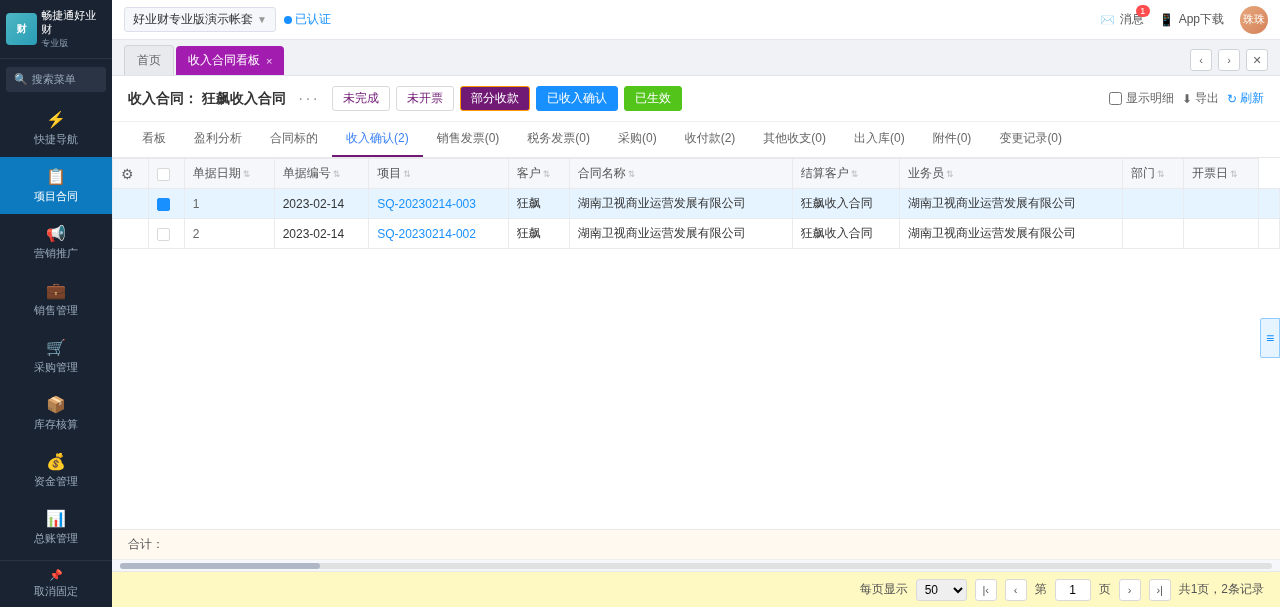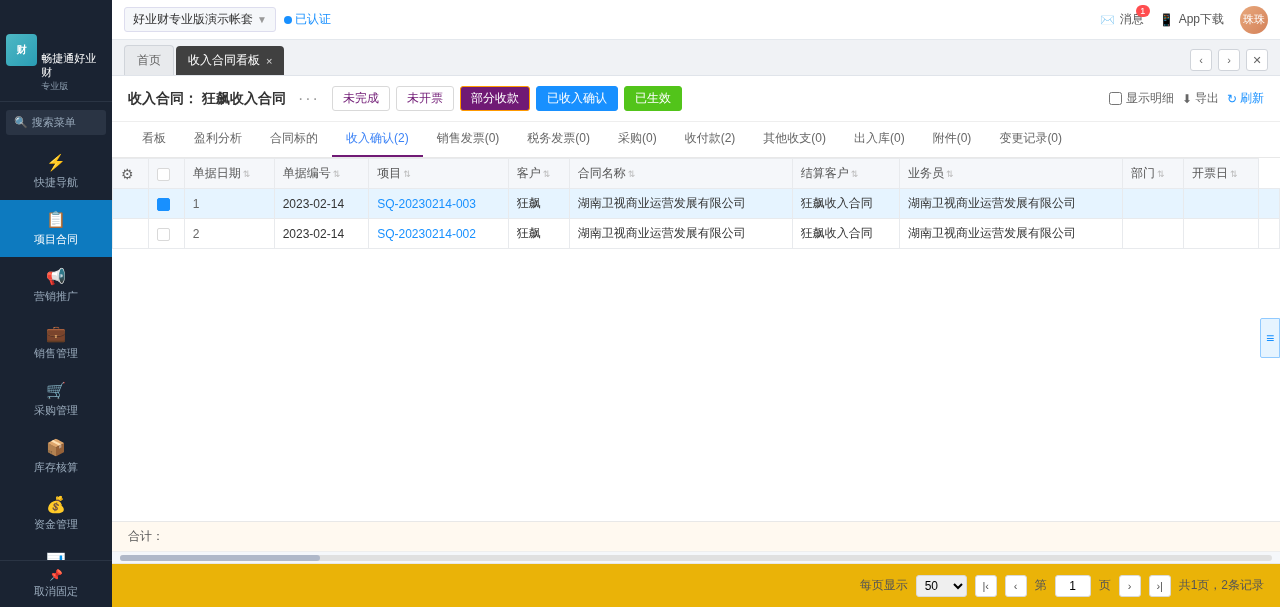--- a/index.html
+++ b/index.html
@@ -2,21 +2,21 @@
 <html><head>
   <meta charset="utf-8">
   <style>
     * { box-sizing: border-box; margin: 0; padding: 0; }
     body { font-family: 'Microsoft YaHei', sans-serif; font-size: 12px; color: #333; background: #f0f2f5; display: flex; height: 607px; overflow: hidden; }
 
     
     .sidebar { width: 112px; background: #1a2332; display: flex; flex-direction: column; height: 100%; flex-shrink: 0; }
     .sidebar-logo { padding: 8px 6px; border-bottom: 1px solid #2a3444; display: flex; align-items: center; gap: 4px; }
     .sidebar-logo-icon { width: 32px; height: 32px; background: linear-gradient(135deg, #4db8c4, #2a9db5); border-radius: 4px; display: flex; align-items: center; justify-content: center; color: white; font-size: 10px; font-weight: bold; }
-    .sidebar-logo-text { color: #fff; font-size: 11px; line-height: 1.3; margin-top: 43px; }
+    .sidebar-logo-text { color: #fff; font-size: 11px; line-height: 1.3; }
     .sidebar-logo-sub { color: #8899aa; font-size: 9px; }
     .sidebar-search { padding: 8px 6px; }
     .sidebar-search-btn { width: 100%; background: #2a3444; border: none; color: #aab; padding: 5px 8px; border-radius: 3px; cursor: pointer; font-size: 11px; display: flex; align-items: center; gap: 4px; color: #99aabb; }
     .sidebar-nav { flex: 1; overflow-y: auto; }
     .sidebar-nav::-webkit-scrollbar { width: 3px; }
     .sidebar-nav::-webkit-scrollbar-thumb { background: #3a4a5a; }
     .sidebar-item { display: flex; flex-direction: column; align-items: center; padding: 10px 6px; cursor: pointer; color: #99aabb; font-size: 11px; gap: 3px; transition: background 0.2s; }
     .sidebar-item.active { background: #0d7abf; color: #fff; }
     .sidebar-item-icon { font-size: 16px; }
     .sidebar-bottom { border-top: 1px solid #2a3444; }
@@ -33,21 +33,21 @@
     .topbar-verified-dot { width: 8px; height: 8px; background: #1890ff; border-radius: 50%; }
     .topbar-spacer { flex: 1; }
     .topbar-actions { display: flex; align-items: center; gap: 16px; }
     .topbar-action { display: flex; align-items: center; gap: 4px; cursor: pointer; color: #555; font-size: 12px; position: relative; }
     .badge { position: absolute; top: -6px; right: -6px; background: #ff4d4f; color: white; border-radius: 8px; font-size: 9px; padding: 1px 4px; min-width: 14px; text-align: center; }
     .topbar-avatar { width: 28px; height: 28px; background: linear-gradient(135deg, #e8a87c, #d4825a); border-radius: 50%; display: flex; align-items: center; justify-content: center; color: white; font-size: 11px; cursor: pointer; }
 
     
     .tabbar { height: 36px; background: #f0f2f5; display: flex; align-items: flex-end; padding: 0 12px; gap: 2px; flex-shrink: 0; border-bottom: 1px solid #e0e4ea; }
     .tabbar-home { padding: 6px 12px; font-size: 12px; color: #666; cursor: pointer; background: #e8eaed; border-radius: 4px 4px 0 0; border: 1px solid #d0d4da; border-bottom: none; }
-    .tabbar-tab { padding: 6px 12px; font-size: 12px; color: #fff; cursor: pointer; background: #404040; border-radius: 4px 4px 0 0; display: flex; align-items: center; gap: 6px; }
+    .tabbar-tab { padding: 6px 12px; font-size: 12px; color: #fff; cursor: pointer; background: #a21caf; border-radius: 4px 4px 0 0; display: flex; align-items: center; gap: 6px; }
     .tabbar-tab-close { color: rgba(255,255,255,0.8); font-size: 11px; cursor: pointer; }
     .tabbar-controls { margin-left: auto; display: flex; align-items: center; gap: 6px; padding-bottom: 4px; }
     .tabbar-ctrl-btn { width: 22px; height: 22px; background: #fff; border: 1px solid #d0d4da; border-radius: 3px; display: flex; align-items: center; justify-content: center; cursor: pointer; color: #666; font-size: 11px; }
 
     
     .content { flex: 1; background: #fff; overflow: hidden; display: flex; flex-direction: column; }
 
     
     .contract-header { padding: 10px 16px; border-bottom: 1px solid #eee; display: flex; align-items: center; gap: 12px; flex-shrink: 0; }
     .contract-title { font-size: 14px; font-weight: bold; color: #333; }
@@ -81,21 +81,21 @@
 
     
     .table-footer { background: #fff9f0; border-top: 1px solid #e8e8e8; padding: 6px 16px; font-size: 12px; color: #555; flex-shrink: 0; }
 
     
     .scrollbar-row { height: 12px; background: #f5f7fa; border-top: 1px solid #eee; display: flex; align-items: center; padding: 0 8px; flex-shrink: 0; }
     .scrollbar-track { flex: 1; height: 6px; background: #e0e0e0; border-radius: 3px; }
     .scrollbar-thumb { width: 200px; height: 6px; background: #b0b8c8; border-radius: 3px; }
 
     
-    .pagination { height: 44px; background: #eab308; border-top: 1px solid #e8e8e8; display: flex; align-items: center; justify-content: flex-end; padding: 12px 16px; gap: 8px; font-size: 12px; color: #555; flex-shrink: 0; }
+    .pagination { height: 36px; background: #fef9c3; border-top: 1px solid #e8e8e8; display: flex; align-items: center; justify-content: flex-end; padding: 12px 16px; gap: 8px; font-size: 12px; color: #555; flex-shrink: 0; }
     .page-btn { width: 22px; height: 22px; border: 1px solid #d9d9d9; border-radius: 3px; background: #fff; cursor: pointer; display: flex; align-items: center; justify-content: center; font-size: 11px; color: #555; }
     .page-input { width: 36px; height: 22px; border: 1px solid #d9d9d9; border-radius: 3px; text-align: center; font-size: 12px; }
     .page-select { height: 22px; border: 1px solid #d9d9d9; border-radius: 3px; font-size: 12px; padding: 0 4px; }
     .right-floating-btn { position: absolute; right: 0; top: 50%; transform: translateY(-50%); width: 20px; background: #e6f4ff; border: 1px solid #91caff; border-radius: 2px 0 0 2px; padding: 8px 3px; cursor: pointer; display: flex; align-items: center; justify-content: center; color: #1890ff; font-size: 14px; }
 
     .gear-icon { cursor: pointer; font-size: 14px; color: #666; }
     .checkbox { width: 13px; height: 13px; border: 1px solid #d9d9d9; border-radius: 2px; background: #fff; display: inline-block; vertical-align: middle; cursor: pointer; }
     .checkbox.checked { background: #1890ff; border-color: #1890ff; }
   </style>
 </head>

